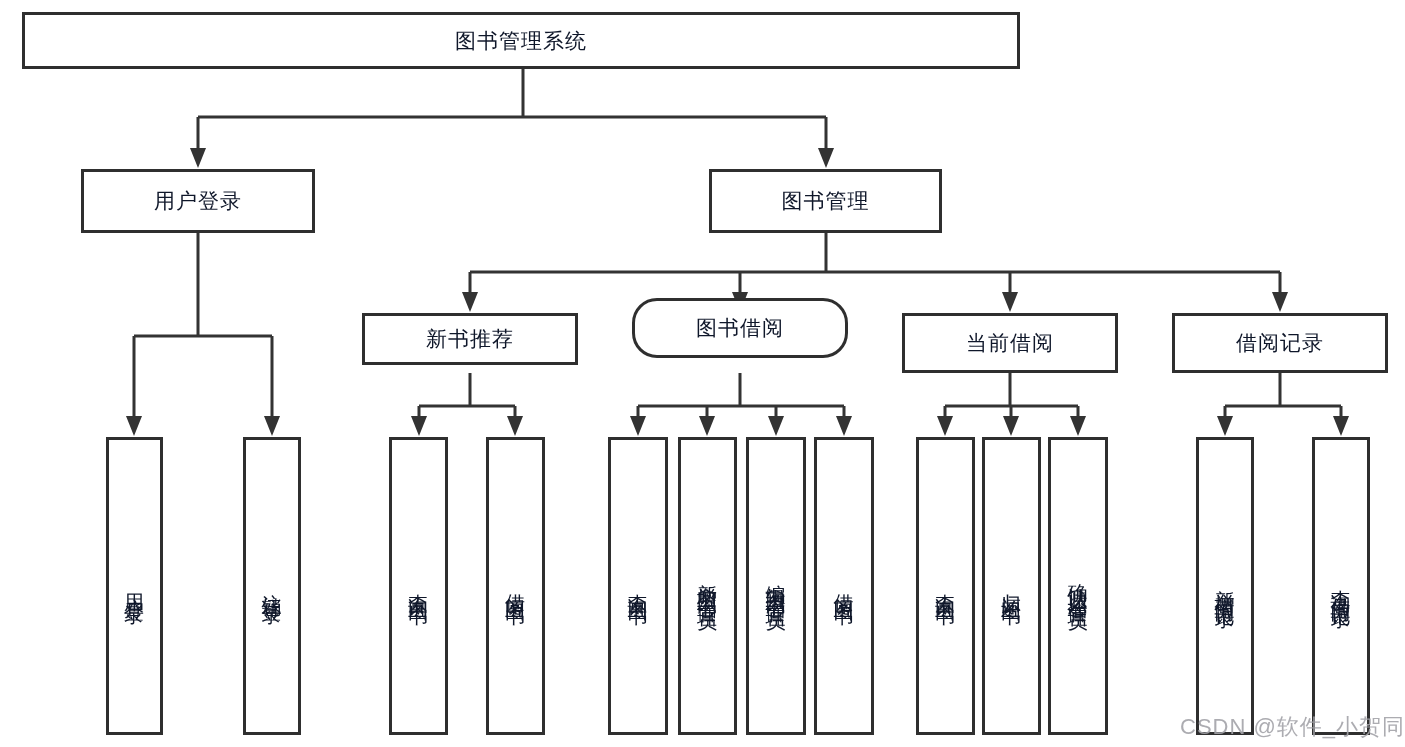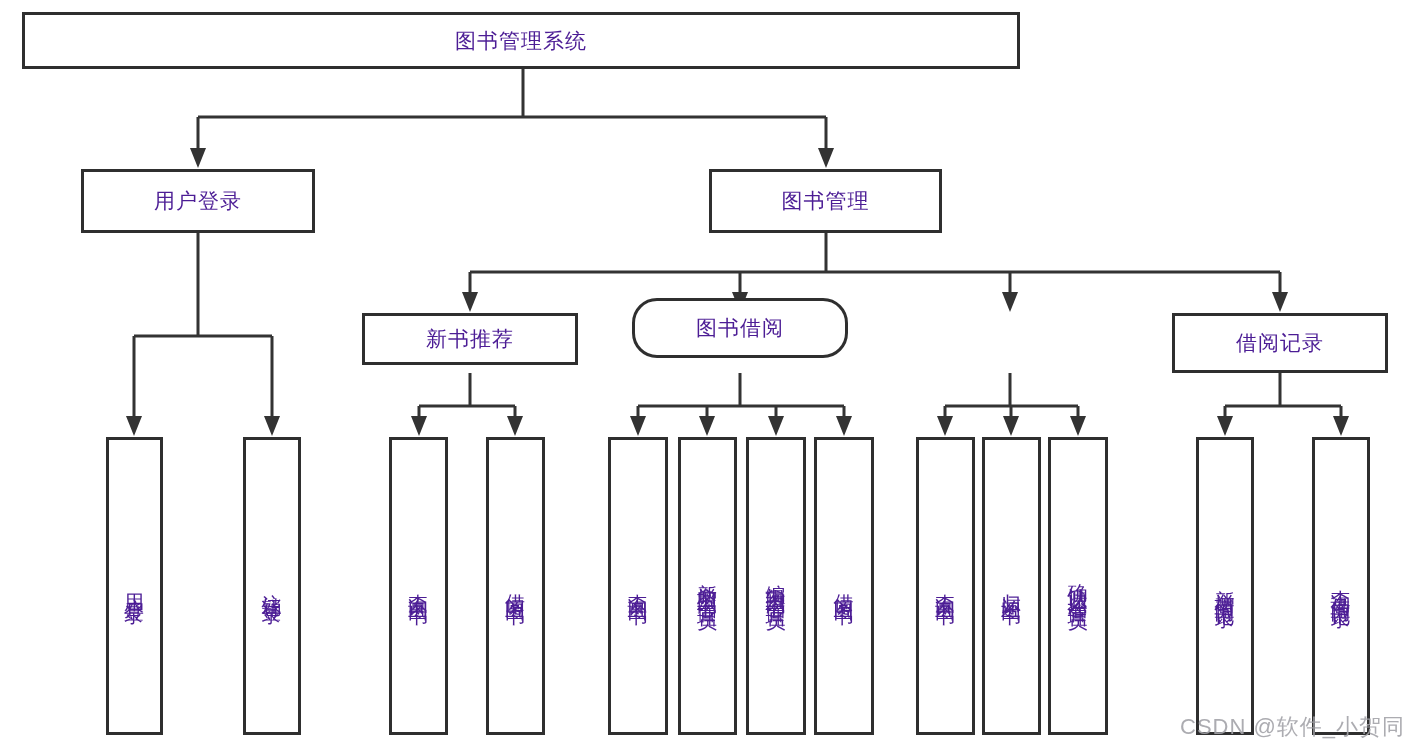--- a/index.html
+++ b/index.html
@@ -16,21 +16,21 @@
     position: absolute;
     box-sizing: border-box;
     border: 3px solid #2f2f2f;
     background: #ffffff;
     display: flex;
     align-items: center;
     justify-content: center;
   }
   .node .lbl {
     font-size: 21px;
-    color: #4c1d95;
+    color: #0f172a;
     letter-spacing: 1px;
     white-space: nowrap;
   }
   .node.leaf .lbl {
     writing-mode: vertical-rl;
     text-orientation: mixed;
     font-size: 20px;
     line-height: 1.1;
     letter-spacing: 4px;
     white-space: normal;
@@ -100,20 +100,23 @@
   <div class="node" style="left:709px; top:169px; width:233px; height:64px;justify-content:center;">
     <span class="lbl">图书管理</span>
   </div>
 
   <div class="node" style="left:362px; top:313px; width:216px; height:52px;">
     <span class="lbl">新书推荐</span>
   </div>
   <div class="node" style="left:632px; top:298px; width:216px; height:60px;border-radius:25px;">
     <span class="lbl">图书借阅</span>
   </div>
+  <div class="node" style="left:902px; top:313px; width:216px; height:60px;">
+    <span class="lbl">当前借阅</span>
+  </div>
   <div class="node" style="left:1172px; top:313px; width:216px; height:60px;">
     <span class="lbl">借阅记录</span>
   </div>
 
   <div class="node leaf" style="left:106px; top:437px; width:57px; height:298px;">
     <span class="lbl">用户登录</span>
   </div>
   <div class="node leaf" style="left:243px; top:437px; width:58px; height:298px;">
     <span class="lbl">注销登录</span>
   </div>

